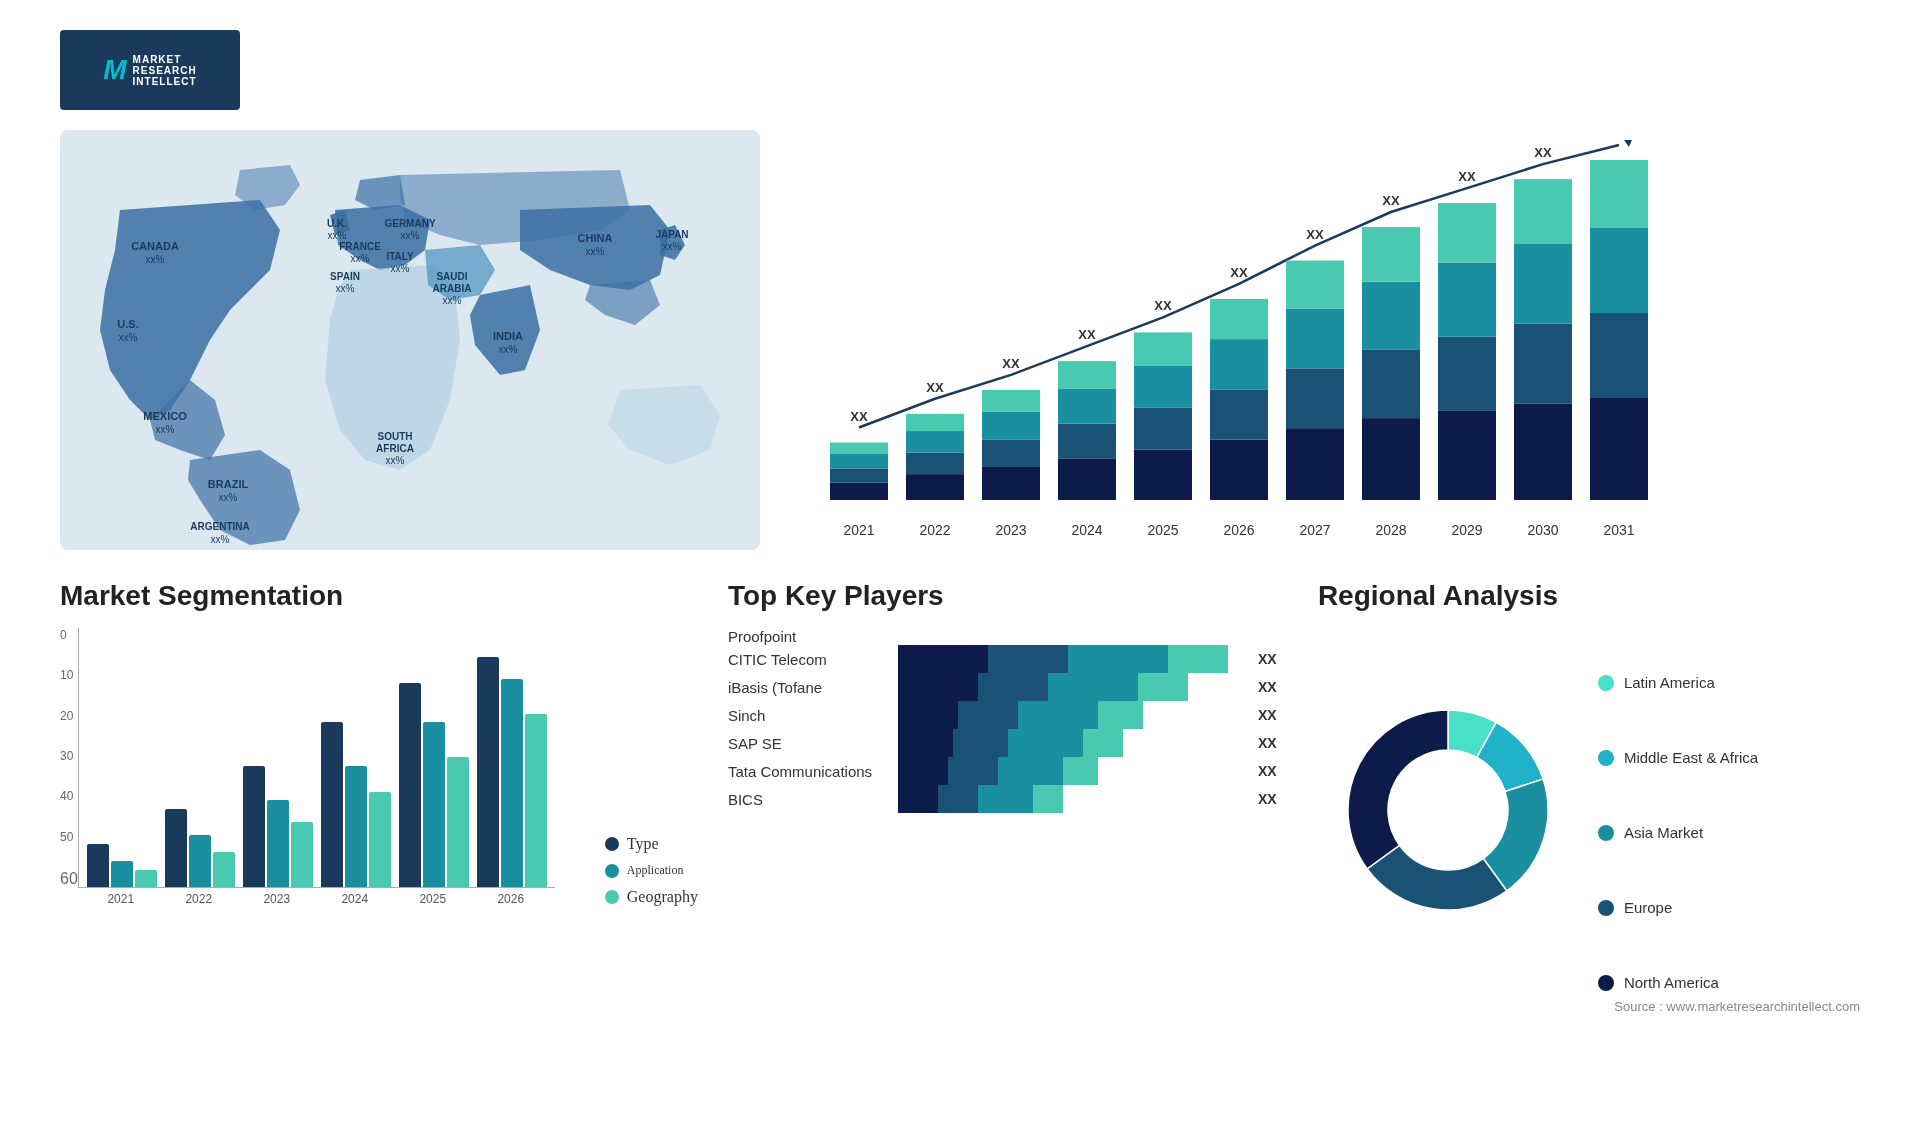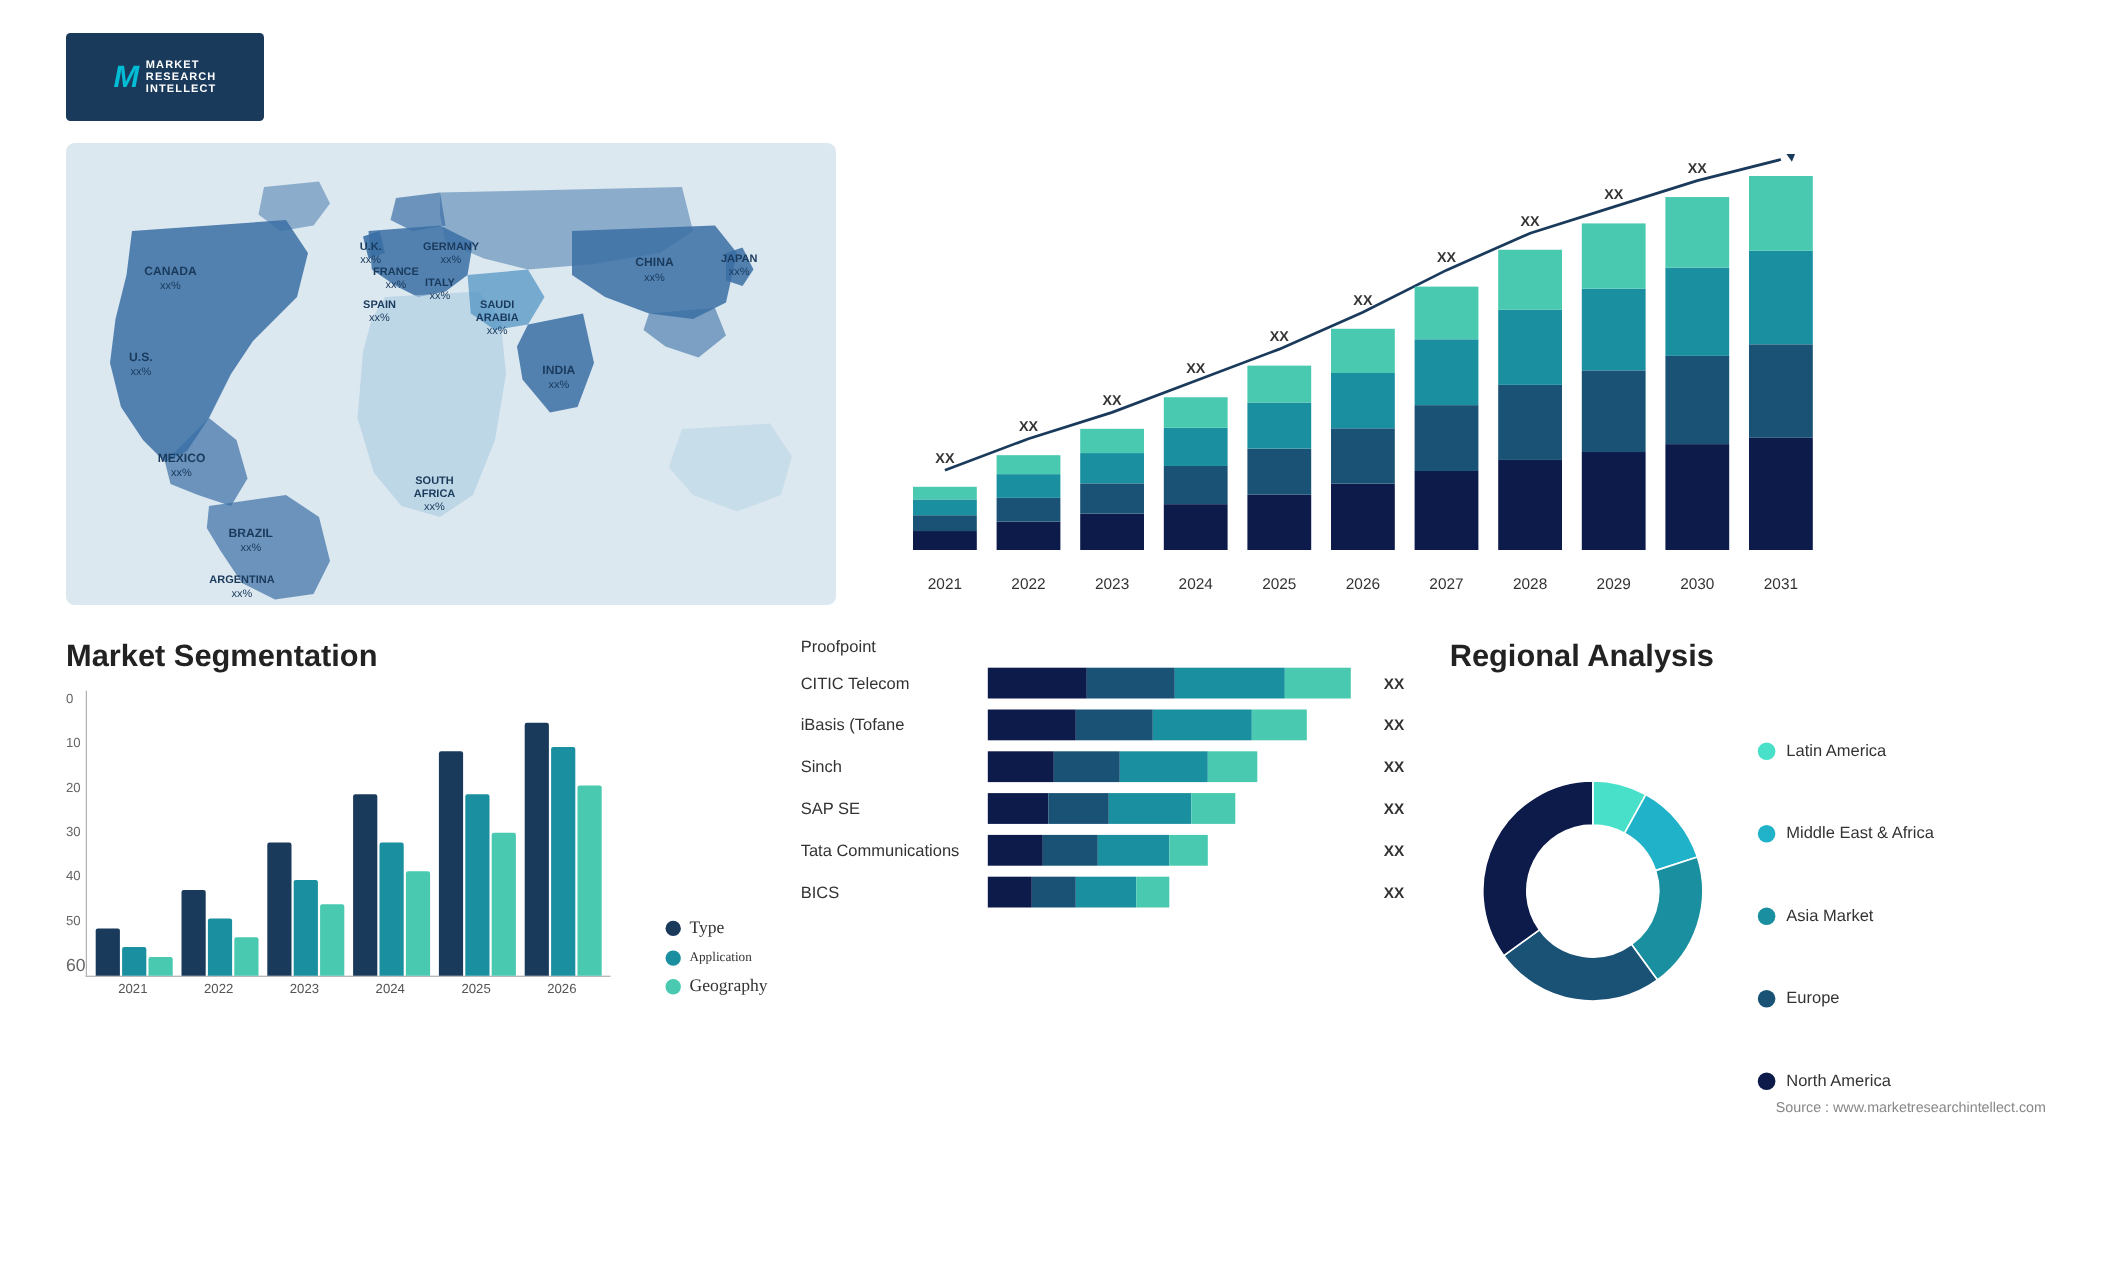--- a/index.html
+++ b/index.html
@@ -169,21 +169,20 @@
     }
     .legend-dot {
       width: 14px;
       height: 14px;
       border-radius: 50%;
     }
     
     .players-list {
       display: flex;
       flex-direction: column;
-      gap: 10px;
     }
     .player-row {
       display: flex;
       align-items: center;
       gap: 10px;
     }
     .player-name {
       font-size: 15px;
       color: #333;
       width: 160px;
@@ -491,20 +490,21 @@
     </div>
             <div class="legend-item">
       <div class="legend-dot" style="background:#48c9b0;"></div>
       <span style="font-size:16px;">Geography</span>
     </div>
           </div>
       </div>
     </div>
 
     <div class="players-section">
+      <div class="section-title">Top Key Players</div>
       <div class="players-list" id="playersList">
           <div class="player-row">
       <span class="player-name">Proofpoint</span>
           </div>
           <div class="player-row">
       <span class="player-name">CITIC Telecom</span>
             <div class="player-bar-bg">
               <div class="player-bar-seg" style="width:90px;background:#0d1b4b;"></div>
               <div class="player-bar-seg" style="width:80px;background:#1a5276;"></div>
               <div class="player-bar-seg" style="width:100px;background:#1a8fa0;"></div>

